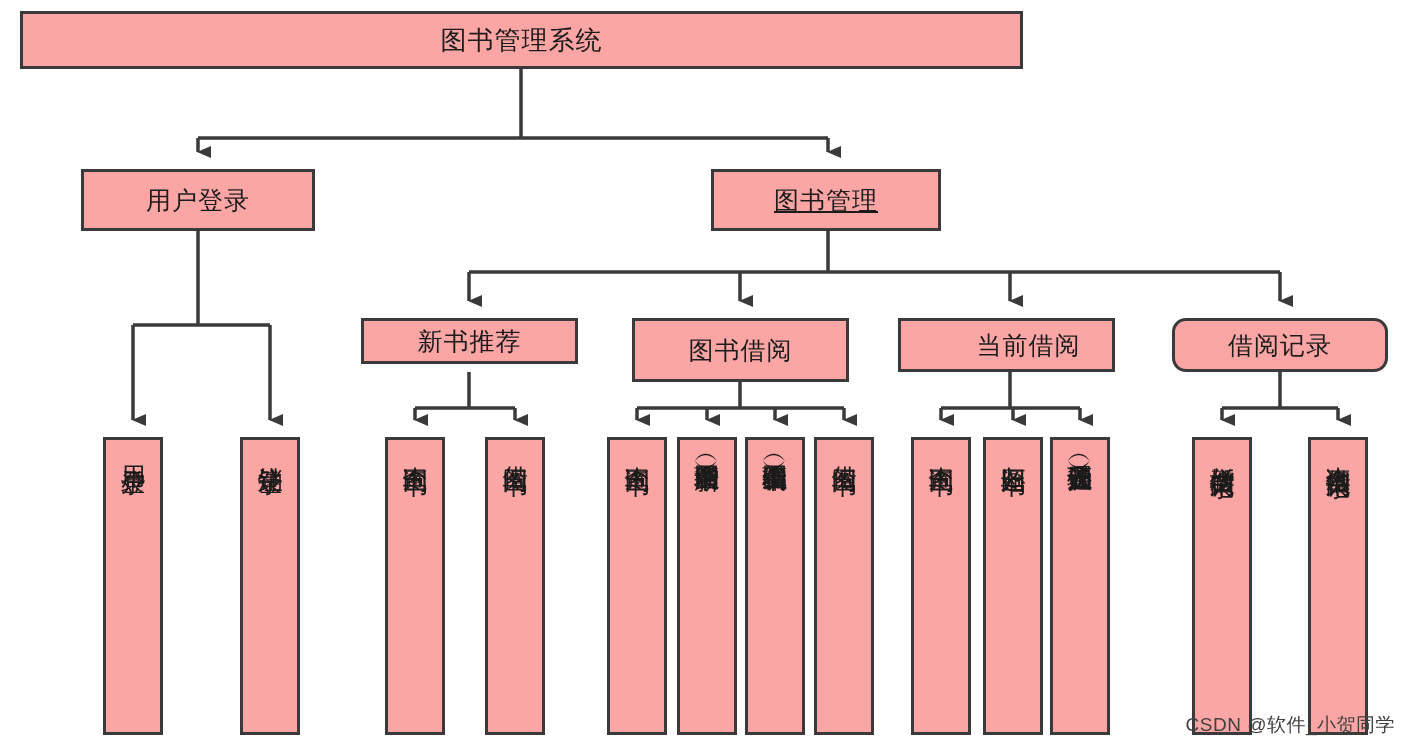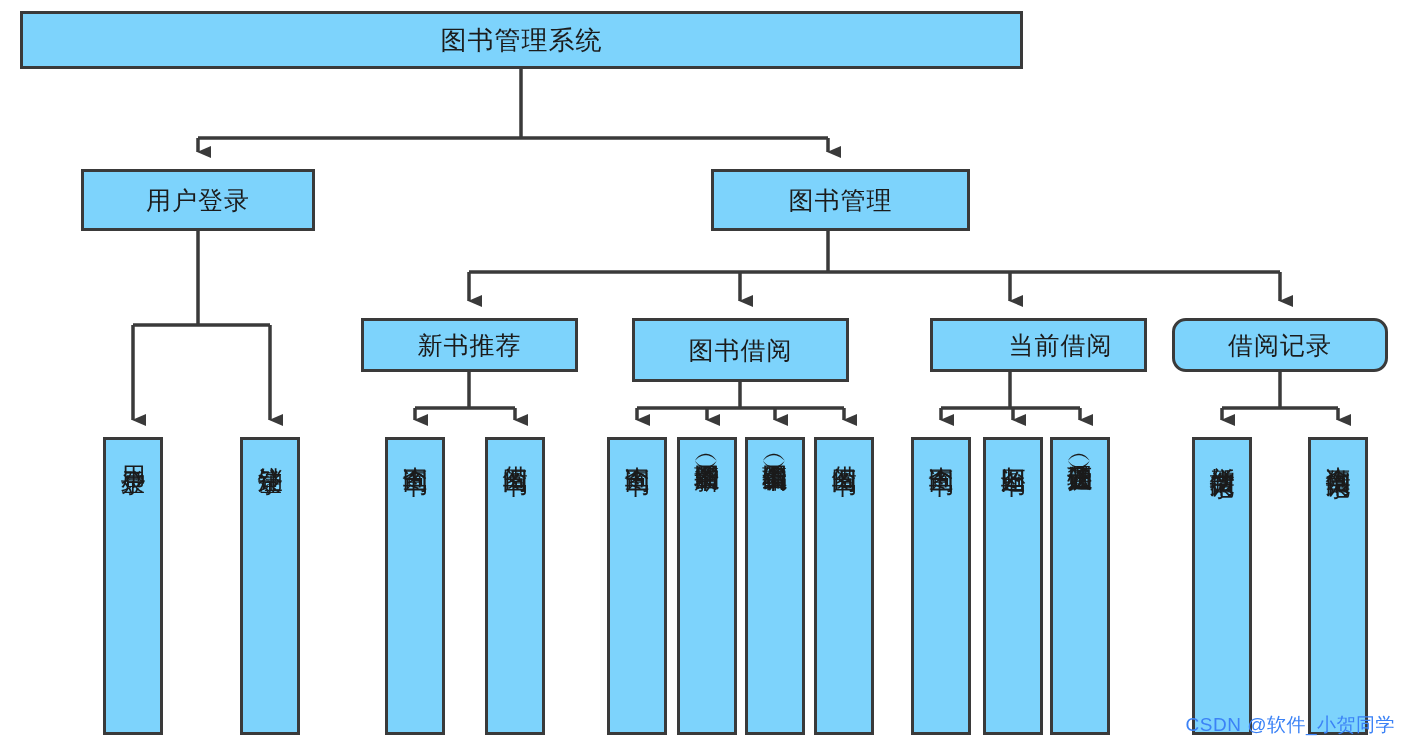--- a/index.html
+++ b/index.html
@@ -21,21 +21,21 @@
     position: absolute;
     left: 0;
     top: 0;
     width: 1405px;
     height: 747px;
     pointer-events: none;
   }
   .node {
     position: absolute;
     box-sizing: border-box;
-    background: #7dd3fc;
+    background: #fca5a5;
     border: 3px solid #3a3a3a;
     display: flex;
     align-items: center;
     justify-content: center;
     color: #1b1b1b;
   }
   .node.horiz {
     font-size: 25px;
     letter-spacing: 1px;
   }
@@ -58,21 +58,21 @@
   }
   .vtext.tight {
     letter-spacing: 0px;
     line-height: 1.05;
   }
   #watermark {
     position: absolute;
     right: 10px;
     bottom: 9px;
     font-size: 19px;
-    color: #3b82f6;
+    color: #404040;
     letter-spacing: 0.5px;
     white-space: nowrap;
   }
 </style>
 </head>
 <body>
 
 <div id="stage">
 
   <svg id="edges" viewBox="0 0 1405 747" width="1405" height="747">
@@ -125,31 +125,31 @@
     </g>
   </svg>
 
   <div class="node horiz root" style="left:20px; top:11px; width:1003px; height:58px;">
     <span>图书管理系统</span>
   </div>
 
   <div class="node horiz" style="left:81px; top:169px; width:234px; height:62px;">
     <span>用户登录</span>
   </div>
-  <div class="node horiz" style="left:711px; top:169px; width:259px; height:62px;">
+  <div class="node horiz" style="left:711px; top:169px; width:230px; height:62px;text-decoration:underline;">
     <span>图书管理</span>
   </div>
 
-  <div class="node horiz" style="left:361px; top:318px; width:217px; height:54px;">
+  <div class="node horiz" style="left:361px; top:318px; width:217px; height:46px;">
     <span>新书推荐</span>
   </div>
   <div class="node horiz" style="left:632px; top:318px; width:217px; height:64px;">
     <span>图书借阅</span>
   </div>
-  <div class="node horiz" style="left:930px; top:318px; width:217px; height:54px;padding-left:44px;">
+  <div class="node horiz" style="left:898px; top:318px; width:217px; height:54px;padding-left:44px;">
     <span>当前借阅</span>
   </div>
   <div class="node horiz" style="left:1172px; top:318px; width:216px; height:54px;border-radius:14px;">
     <span>借阅记录</span>
   </div>
 
   <div class="node leaf" style="left:103px; top:437px; width:60px; height:298px;">
     <span class="vtext">用户登录</span>
   </div>
   <div class="node leaf" style="left:240px; top:437px; width:60px; height:298px;">

